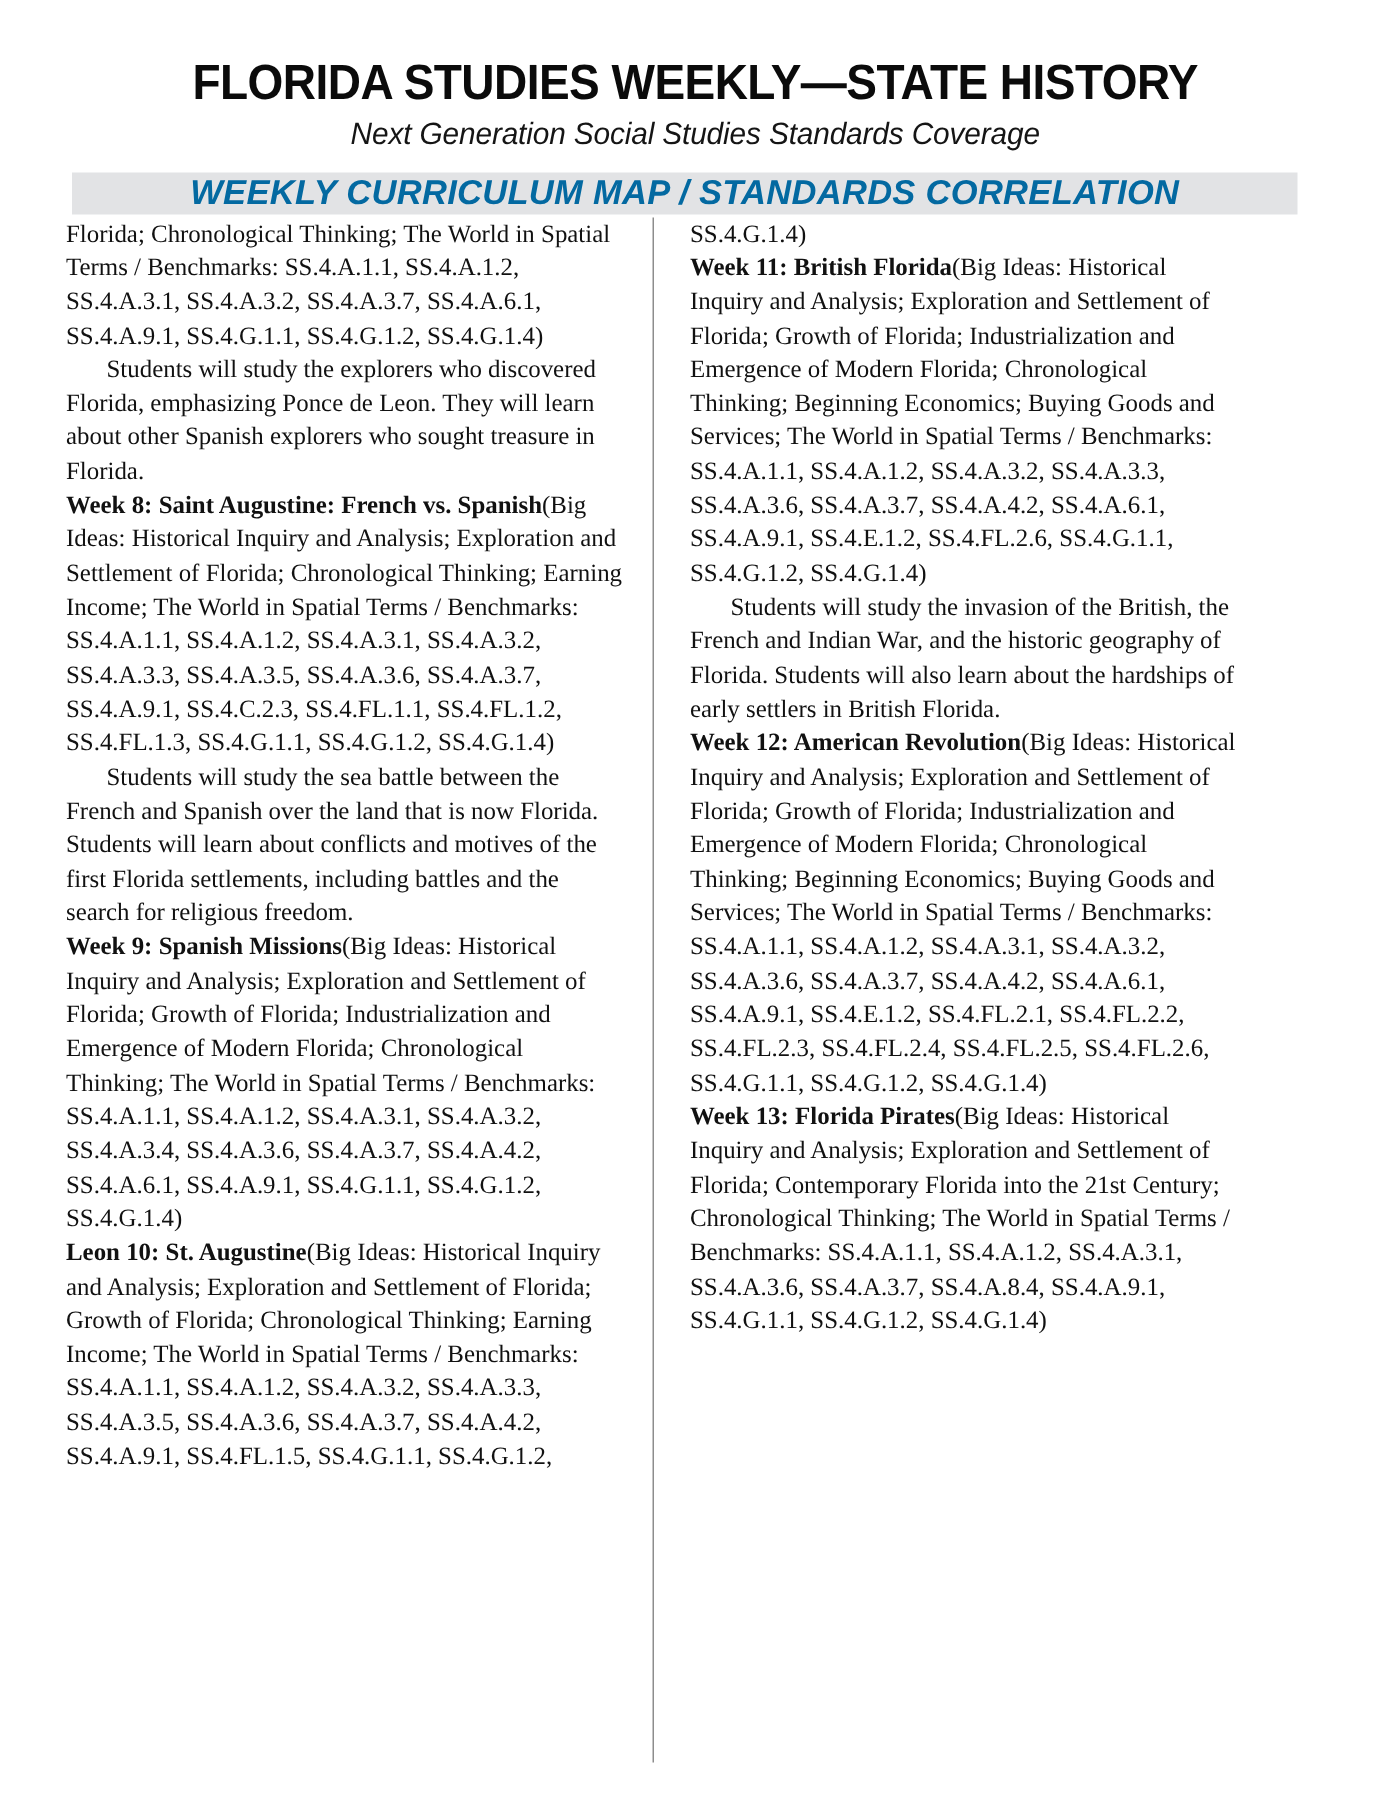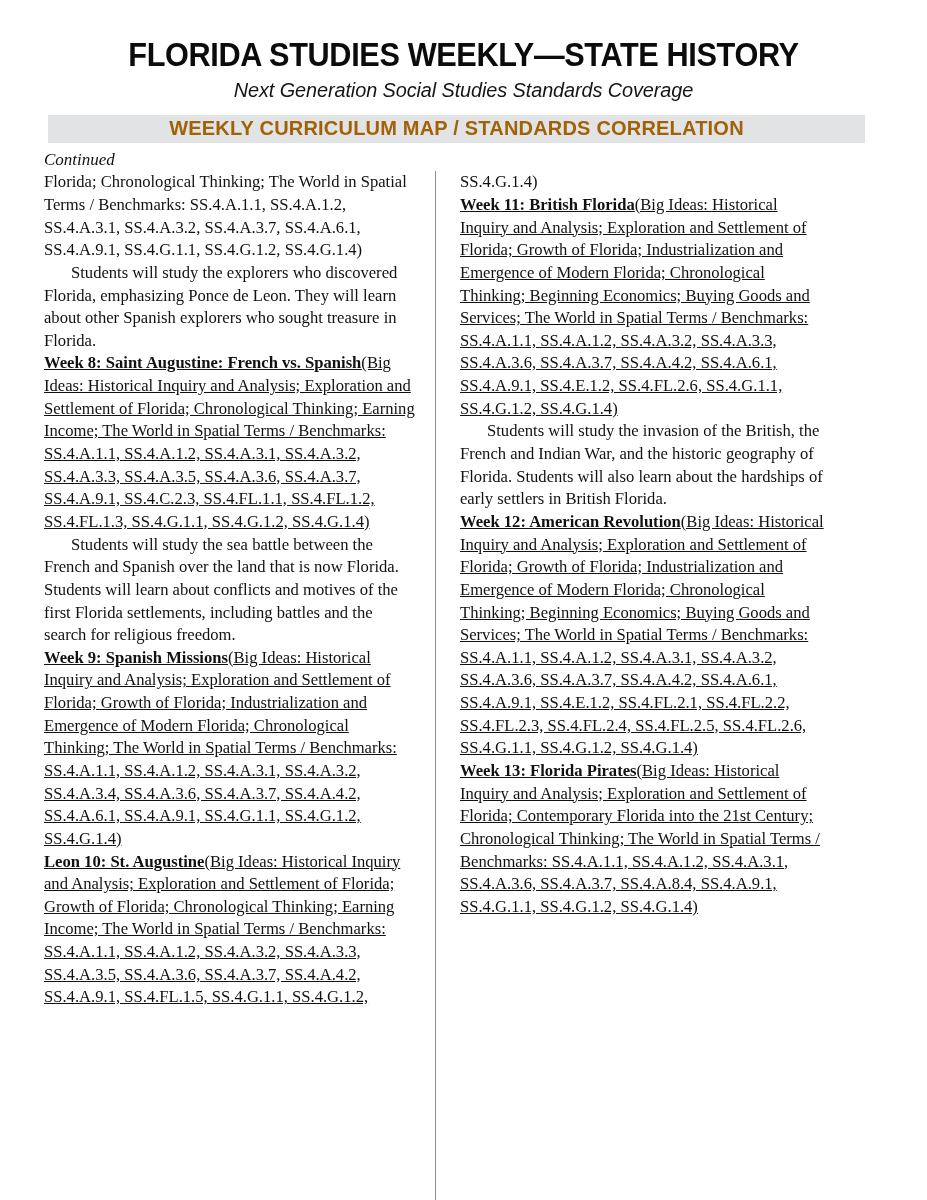--- a/index.html
+++ b/index.html
@@ -57,23 +57,24 @@
     width: 817px;
     height: 28px;
     background: #e2e3e5;
     display: flex;
     align-items: center;
     justify-content: center;
   }
   .banner-text {
     font-family: "Liberation Sans", "DejaVu Sans", sans-serif;
     font-weight: bold;
-    font-size: 20px;
+    font-style: italic;
+    font-size: 23px;
     letter-spacing: 0.2px;
-    color: #a16207;
+    color: #0369a1;
     white-space: nowrap;
   }
 
   
   .continued {
     margin: 8px 0 0 44px;
     font-style: italic;
     font-size: 17px;
     line-height: 1.1;
     color: #111;
@@ -105,42 +106,41 @@
     flex: 0 0 1px;
     align-self: stretch;
   }
 
   p.para {
     margin: 0;
     text-indent: 0;
   }
   p.para + p.para { margin-top: 0; }
   p.indent { text-indent: 27px; }
-  p.spaced { margin-top: 16px; text-decoration: underline; }
+  p.spaced { margin-top: 16px; }
 
   .wk { font-weight: bold; }
 
   
   ::selection { background: #d8d8d8; }
 </style>
 </head>
 <body>
 
 <div class="page">
 
   <div class="masthead">
     <div class="doc-title">FLORIDA STUDIES WEEKLY—STATE HISTORY</div>
     <div class="doc-subtitle">Next Generation Social Studies Standards Coverage</div>
   </div>
 
   <div class="banner">
     <div class="banner-text">WEEKLY CURRICULUM MAP / STANDARDS CORRELATION</div>
   </div>
 
-  <div class="continued">Continued</div>
 
   <div class="columns">
 
     <div class="col left">
 
       <p class="para">Florida; Chronological Thinking; The World in Spatial Terms / Benchmarks: SS.4.A.1.1, SS.4.A.1.2, SS.4.A.3.1, SS.4.A.3.2, SS.4.A.3.7, SS.4.A.6.1, SS.4.A.9.1, SS.4.G.1.1, SS.4.G.1.2, SS.4.G.1.4)</p>
 
       <p class="para indent">Students will study the explorers who discovered Florida, emphasizing Ponce de Leon. They will learn about other Spanish explorers who sought treasure in Florida.</p>
 
       <p class="para spaced">

